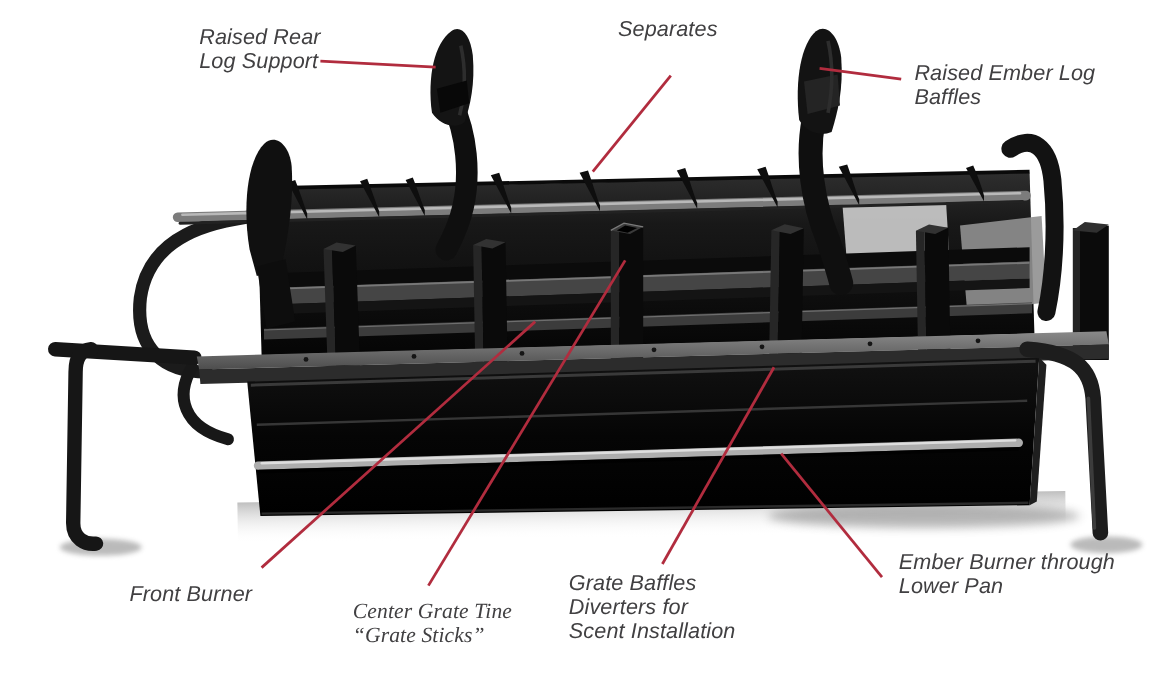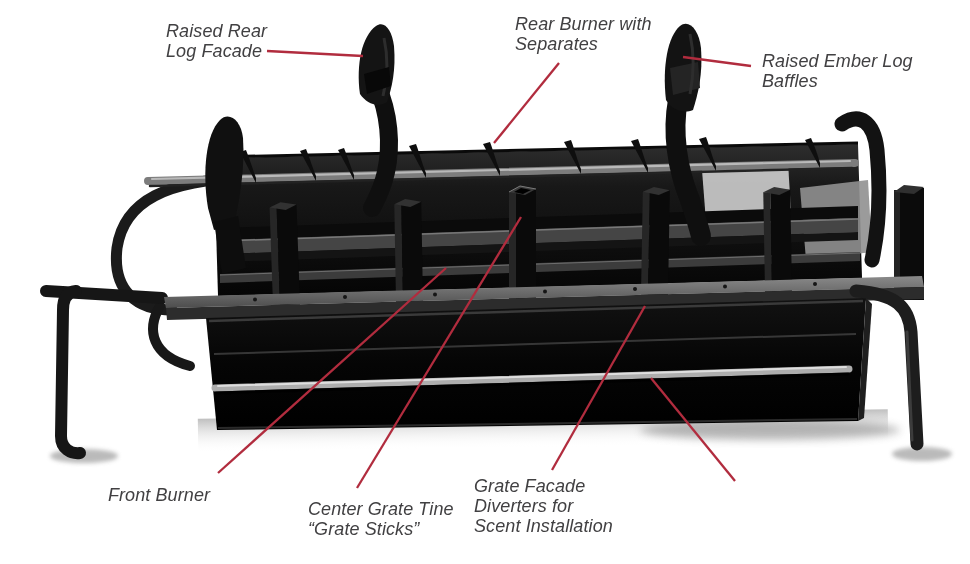--- a/index.html
+++ b/index.html
@@ -199,42 +199,45 @@
       <line x1="683" y1="57" x2="751" y2="66"></line>
       <line x1="446" y1="268" x2="218" y2="473"></line>
       <line x1="521" y1="217" x2="357" y2="488"></line>
       <line x1="645" y1="306" x2="552" y2="470"></line>
       <line x1="651" y1="378" x2="735" y2="481"></line>
     </g>
   </svg>
 
   <div class="callout" style="left:166px;top:21px;">
     <div>Raised Rear</div>
-    <div>Log Facade</div>
+    <div>Log Support</div>
   </div>
 
   <div class="callout" style="left:515px;top:14px;">
-    <div>Rear Burner with</div>
     <div>Separates</div>
   </div>
 
   <div class="callout" style="left:762px;top:51px;">
     <div>Raised Ember Log</div>
     <div>Baffles</div>
   </div>
 
   <div class="callout center" style="left:97px;top:485px;width:124px;">
     <div>Front Burner</div>
   </div>
 
-  <div class="callout" style="left:308px;top:499px;">
+  <div class="callout" style="left:294px;top:499px;font-family:Liberation Serif, serif;">
     <div>Center Grate Tine</div>
     <div>“Grate Sticks”</div>
   </div>
 
   <div class="callout" style="left:474px;top:476px;">
-    <div>Grate Facade</div>
+    <div>Grate Baffles</div>
     <div>Diverters for</div>
     <div>Scent Installation</div>
   </div>
 
+  <div class="callout" style="left:749px;top:458px;">
+    <div>Ember Burner through</div>
+    <div>Lower Pan</div>
+  </div>
 
 </div>
 
 </body></html>

